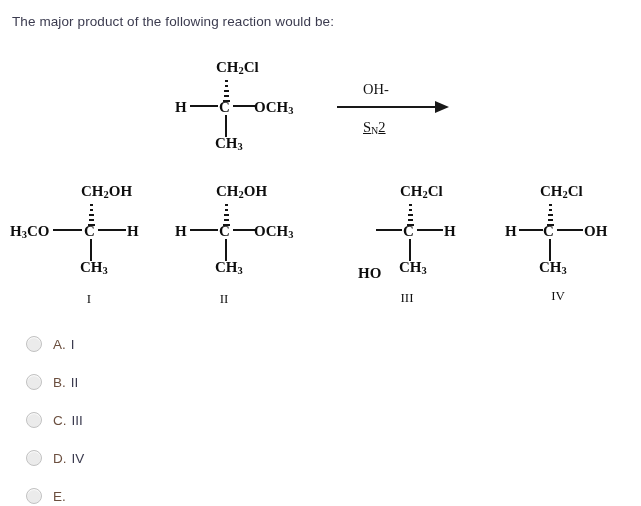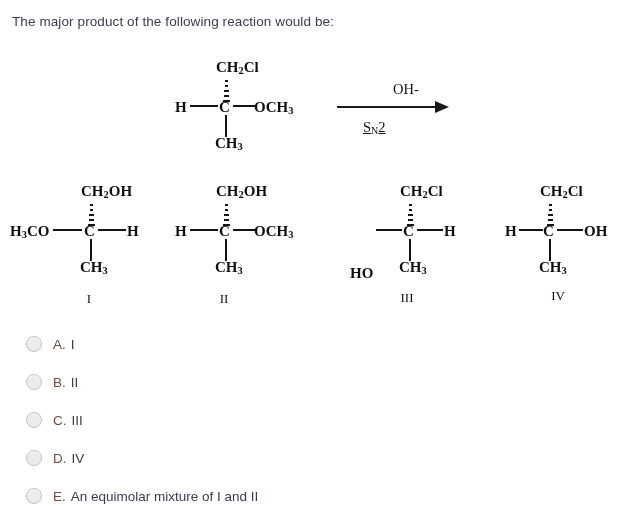--- a/index.html
+++ b/index.html
@@ -117,21 +117,21 @@
   }
   .arrow-top-label,
   .arrow-bottom-label {
     position: absolute;
     font-family: "Liberation Serif", serif;
     font-size: 14.5px;
     color: #111111;
     white-space: nowrap;
     line-height: 1;
   }
-  .arrow-top-label { left: 26px; top: 4px; margin-left: 30px; }
+  .arrow-top-label { left: 26px; top: 4px; }
   .arrow-bottom-label { left: 26px; top: 42px; text-decoration: underline; }
   .arrow-bottom-label sub {
     font-size: 10px;
     vertical-align: -2px;
   }
 
   
   .roman {
     position: absolute;
     font-family: "Liberation Serif", serif;
@@ -261,21 +261,21 @@
 <div class="structure" id="product-structure-2" style="left:350px; top:182px; width:150px; height:92px;">
   <div class="struct-inner">
     <div class="lbl" style="left:50px; top:2px;">CH<sub>2</sub>Cl</div>
     <div class="bond-hash" style="left:57px; top:22px; height:22px;">
       <i></i>
         <i></i>
         <i></i>
         <i></i>
         <i></i>
     </div>
-    <div class="lbl" style="left:0px; top:42px;margin-top:42px;">HO</div>
+    <div class="lbl" style="left:8px; top:42px;margin-top:42px;">HO</div>
     <div class="bond-h" style="left:26px; top:47px; width:26px;"></div>
     <div class="lbl center-c" style="left:53px; top:42px;">C</div>
     <div class="bond-h" style="left:67px; top:47px; width:26px;"></div>
     <div class="lbl" style="left:94px; top:42px;">H</div>
     <div class="bond-v" style="left:59px; top:57px; height:22px;"></div>
     <div class="lbl" style="left:49px; top:78px;">CH<sub>3</sub></div>
   </div>
 </div>
 
 <div class="structure" id="product-structure-3" style="left:505px; top:182px; width:140px; height:92px;">
@@ -320,15 +320,14 @@
     <span class="option-label">III</span>
   </div>
   <div class="option-row">
     <span class="radio"></span>
     <span class="option-letter">D.</span>
     <span class="option-label">IV</span>
   </div>
   <div class="option-row">
     <span class="radio"></span>
     <span class="option-letter">E.</span>
-    <span class="option-label">An equimolar mixture of I and II</span>
   </div>
 </div>
 
 </body></html>

